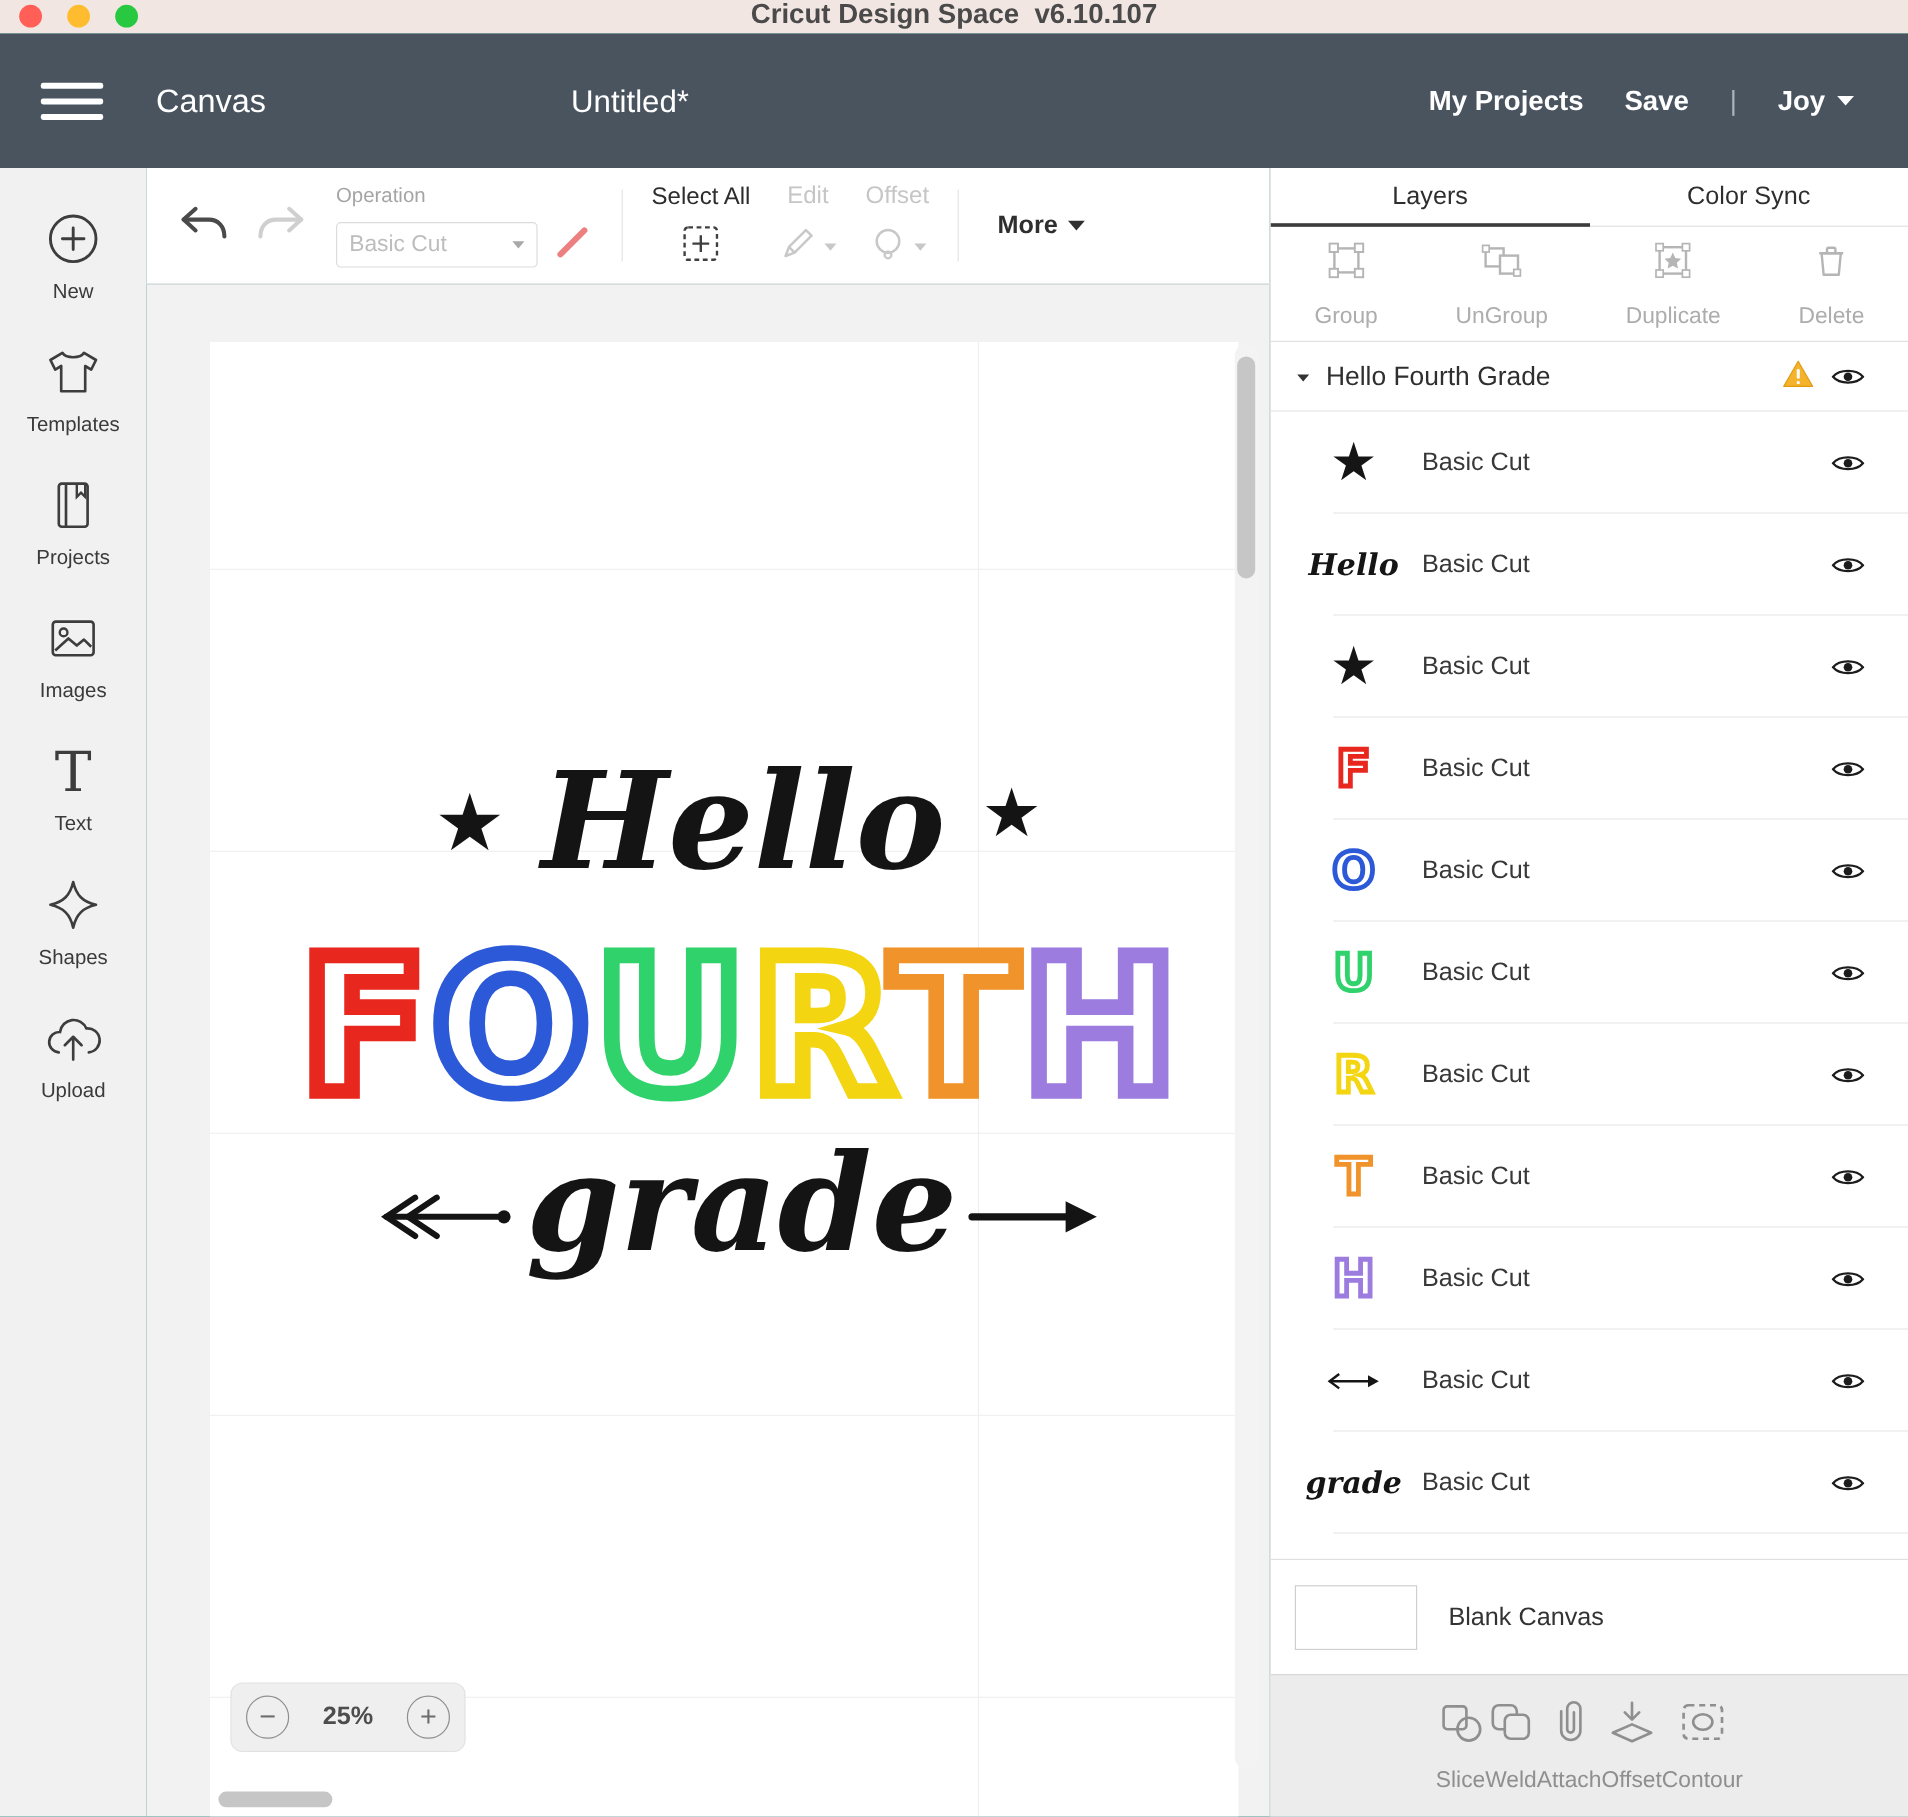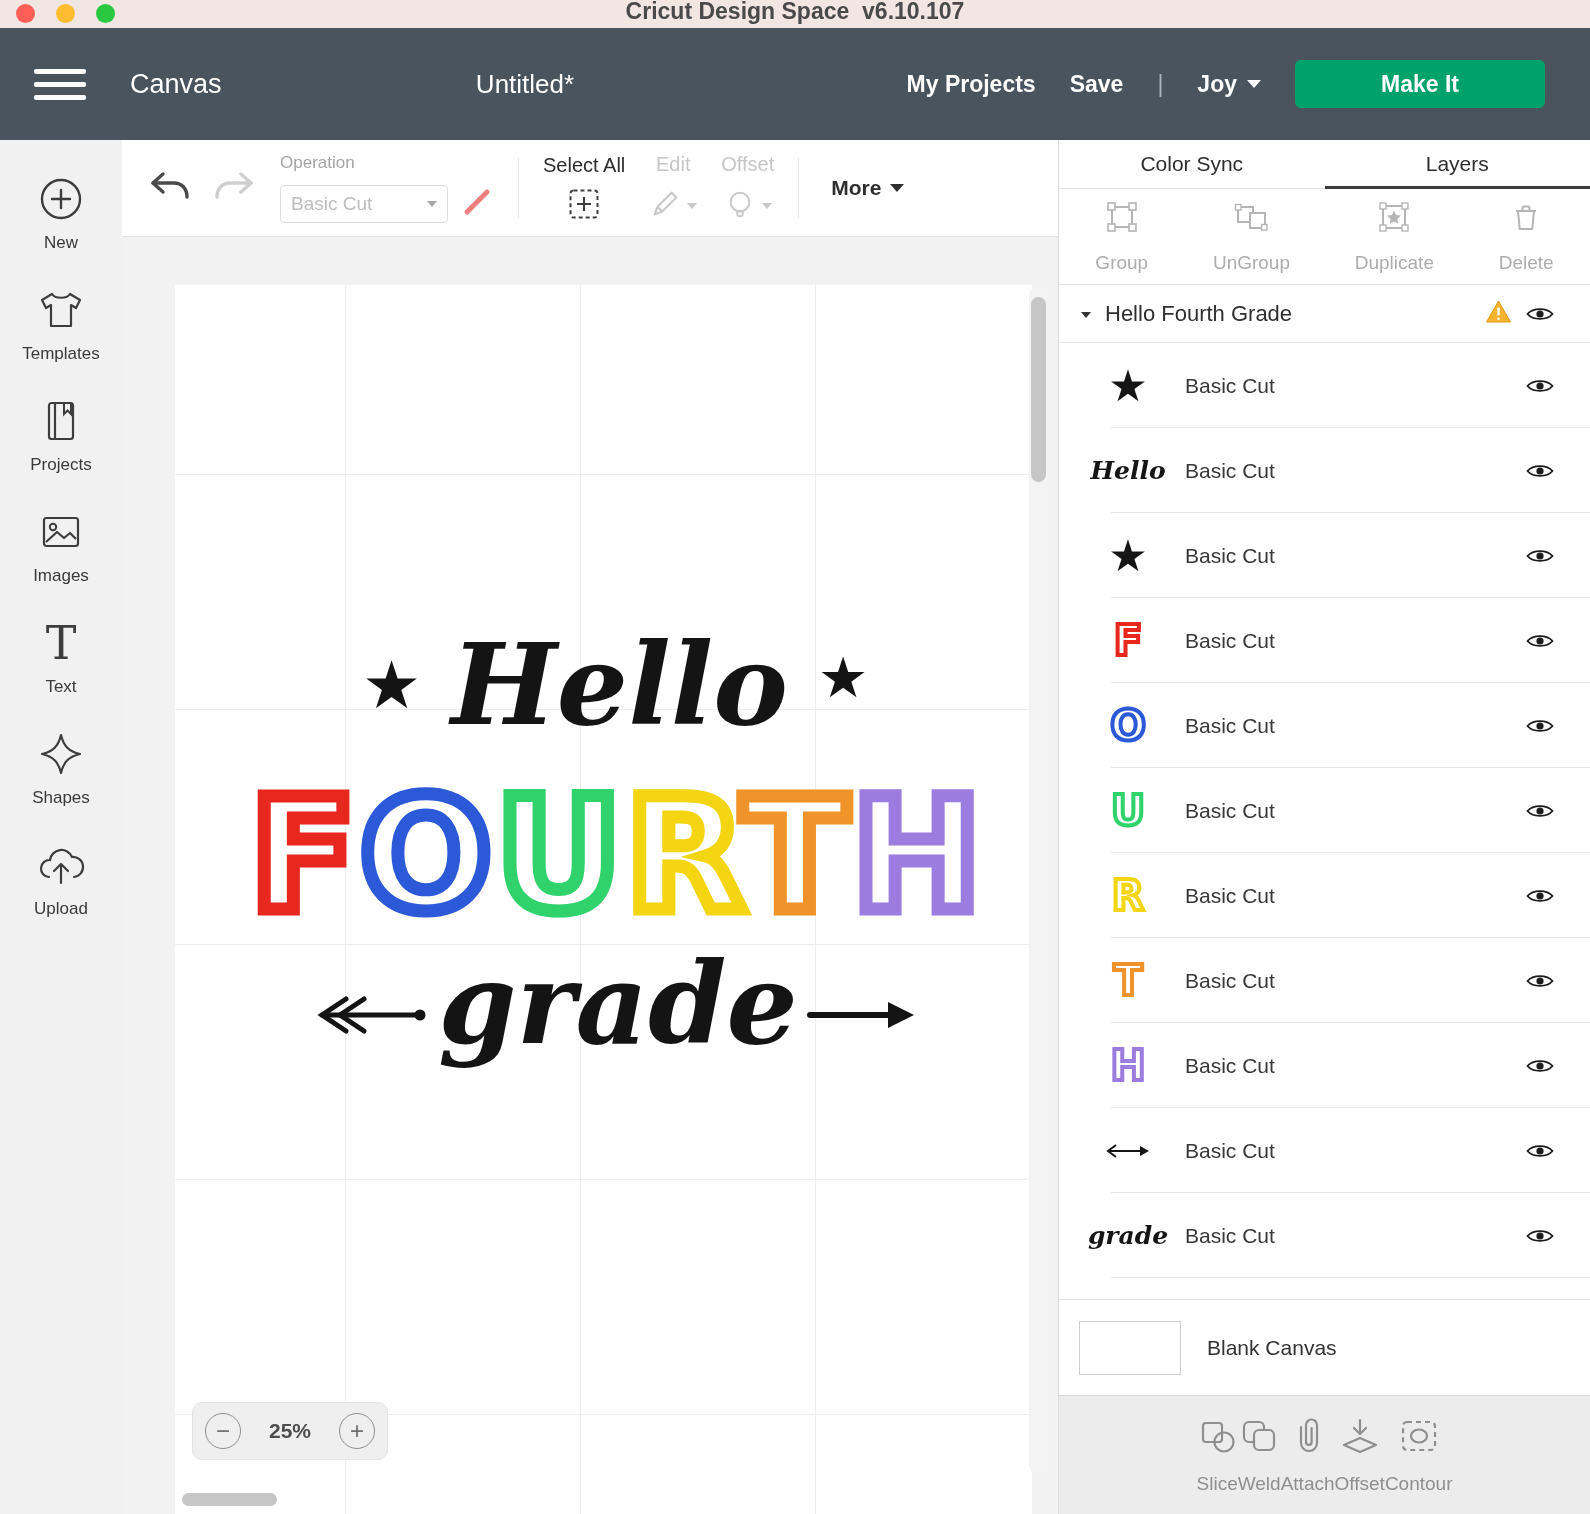--- a/index.html
+++ b/index.html
@@ -118,21 +118,20 @@
     <div class="canvas-label">Canvas</div>
     <div class="doc-title">Untitled*</div>
     <div class="header-right">
       <span class="hlink">My Projects</span>
       <span class="hlink">Save</span>
       <span class="hsep">|</span>
       <span class="hlink">
         <span>Joy</span>
         <span class="caret"></span>
       </span>
-      <button class="makeit" style="background-color: rgb(0, 162, 107);">Make It</button>
     </div>
   </div>
 
   <div class="main">
 
     <div class="sidebar">
       <div class="side-item">
         <span class="ic">
           <svg width="48" height="48" viewBox="0 0 48 48">
               <circle cx="24" cy="24" r="19" fill="none" stroke="#3d3d3d" stroke-width="2.4"></circle>
@@ -309,22 +308,22 @@
 
         <div class="vtrack">
           <div class="vthumb"></div>
         </div>
         <div class="hthumb"></div>
       </div>
     </div>
 
     <div class="rpanel">
       <div class="rtabs">
+        <div class="rtab active">Layers</div>
         <div class="rtab">Color Sync</div>
-        <div class="rtab active">Layers</div>
       </div>
 
       <div class="ractions">
         <div class="raction">
           <span>
             <svg width="36" height="36" viewBox="0 0 36 36">
                 <rect x="8" y="8" width="20" height="20" fill="none" stroke="#b5b5b5" stroke-width="2"></rect>
                 <g fill="#fff" stroke="#b5b5b5" stroke-width="1.6">
                   <rect x="4" y="4" width="7" height="7"></rect>
                   <rect x="25" y="4" width="7" height="7"></rect>

